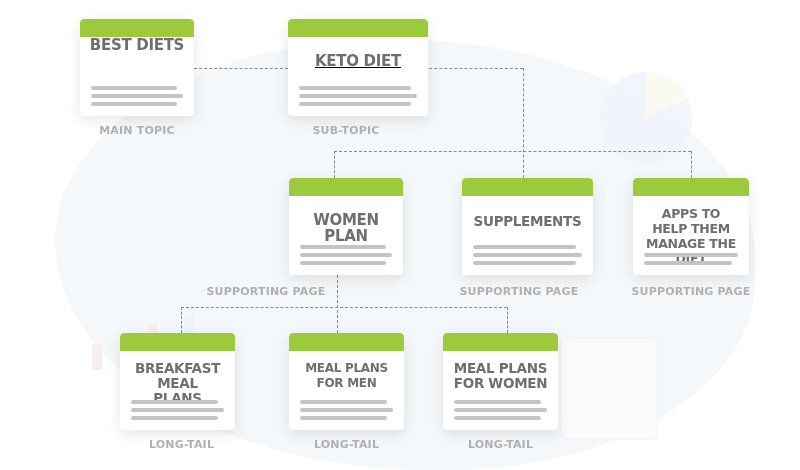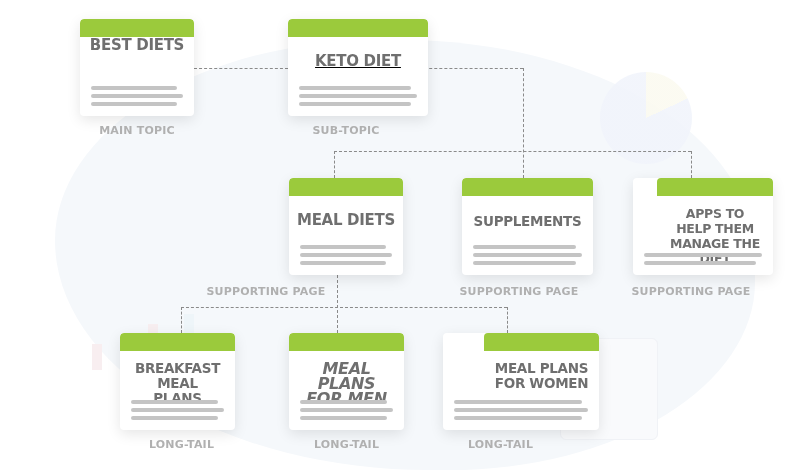--- a/index.html
+++ b/index.html
@@ -62,41 +62,41 @@
   <div class="lines">
       <div class="ln short"></div>
       <div class="ln"></div>
       <div class="ln short"></div>
     </div>
 </div>
 <div class="label" style="left:288px;width:116px;top:124px;">SUB-TOPIC</div>
 
 <div class="card" style="left:289px;top:178px;width:114px;height:97px;">
   <div class="hdr"></div>
-  <div class="title" style="margin-top:16px;">MEAL DIETS</div>
+  <div class="title" style="margin-top:16px;">WOMEN PLAN</div>
   <div class="lines">
       <div class="ln short"></div>
       <div class="ln"></div>
       <div class="ln short"></div>
     </div>
 </div>
 <div class="label" style="left:196px;width:140px;top:285px;">SUPPORTING PAGE</div>
 
 <div class="card" style="left:462px;top:178px;width:131px;height:97px;">
   <div class="hdr"></div>
   <div class="title sm" style="margin-top:18px;font-size:13.5px;">SUPPLEMENTS</div>
   <div class="lines">
       <div class="ln short"></div>
       <div class="ln"></div>
       <div class="ln short"></div>
     </div>
 </div>
 <div class="label" style="left:449px;width:140px;top:285px;">SUPPORTING PAGE</div>
 
-<div class="card" style="left:633px;top:178px;width:116px;height:97px;padding-left:24px;">
+<div class="card" style="left:633px;top:178px;width:116px;height:97px;">
   <div class="hdr"></div>
   <div class="title sm" style="margin-top:10px;padding:0 10px;">APPS TO HELP THEM MANAGE THE DIET</div>
   <div class="lines">
       <div class="ln"></div>
       <div class="ln short"></div>
     </div>
 </div>
 <div class="label" style="left:621px;width:140px;top:285px;">SUPPORTING PAGE</div>
 
 <div class="card" style="left:120px;top:333px;width:115px;height:97px;">
@@ -105,30 +105,30 @@
   <div class="lines">
       <div class="ln short"></div>
       <div class="ln"></div>
       <div class="ln short"></div>
     </div>
 </div>
 <div class="label" style="left:124px;width:115px;top:438px;">LONG-TAIL</div>
 
 <div class="card" style="left:289px;top:333px;width:115px;height:97px;">
   <div class="hdr"></div>
-  <div class="title sm" style="margin-top:10px;font-size:16px;padding:0 14px;font-style:italic;">MEAL PLANS FOR MEN</div>
+  <div class="title sm" style="margin-top:10px;font-size:12px;padding:0 14px;">MEAL PLANS FOR MEN</div>
   <div class="lines">
       <div class="ln short"></div>
       <div class="ln"></div>
       <div class="ln short"></div>
     </div>
 </div>
 <div class="label" style="left:289px;width:115px;top:438px;">LONG-TAIL</div>
 
-<div class="card" style="left:443px;top:333px;width:115px;height:97px;padding-left:41px;">
+<div class="card" style="left:443px;top:333px;width:115px;height:97px;">
   <div class="hdr"></div>
   <div class="title sm" style="margin-top:10px;font-size:13.5px;padding:0 10px;">MEAL PLANS FOR WOMEN</div>
   <div class="lines">
       <div class="ln short"></div>
       <div class="ln"></div>
       <div class="ln short"></div>
     </div>
 </div>
 <div class="label" style="left:443px;width:115px;top:438px;">LONG-TAIL</div>
 

